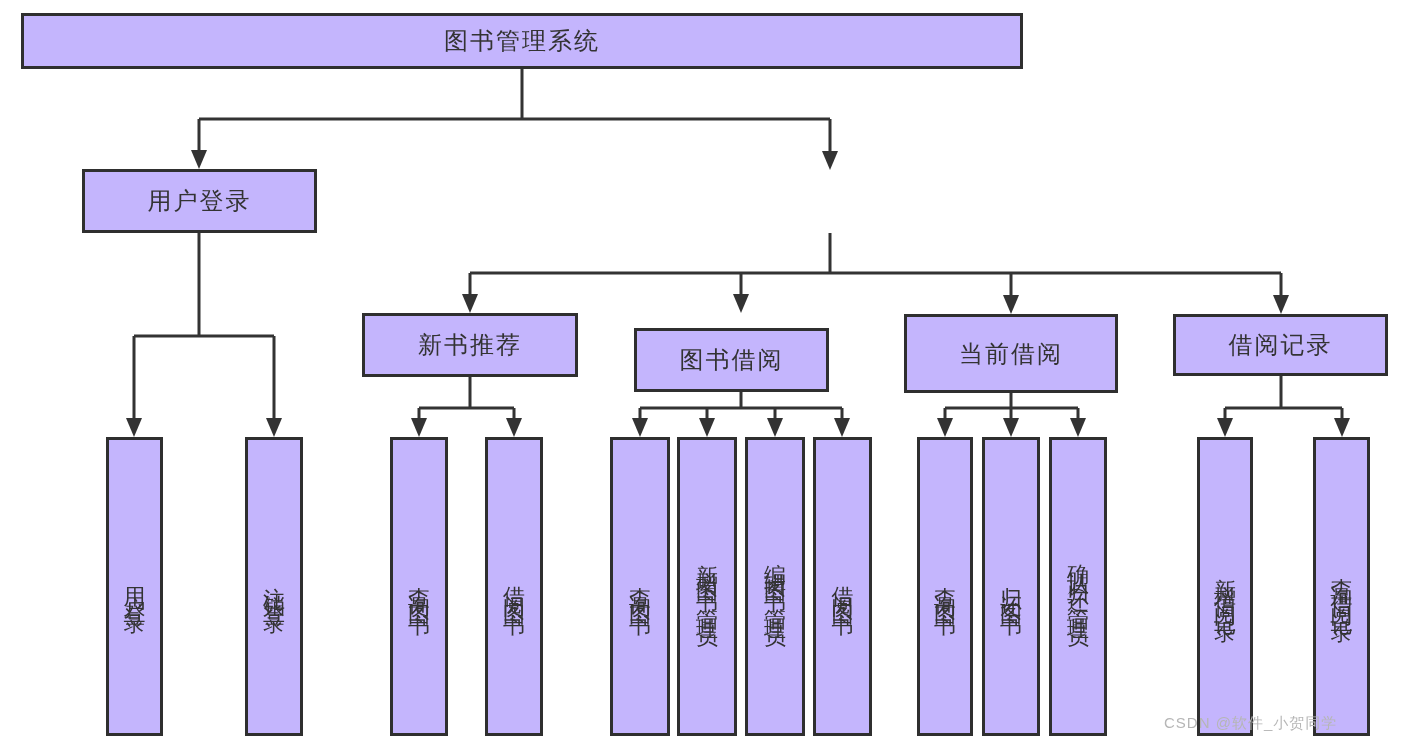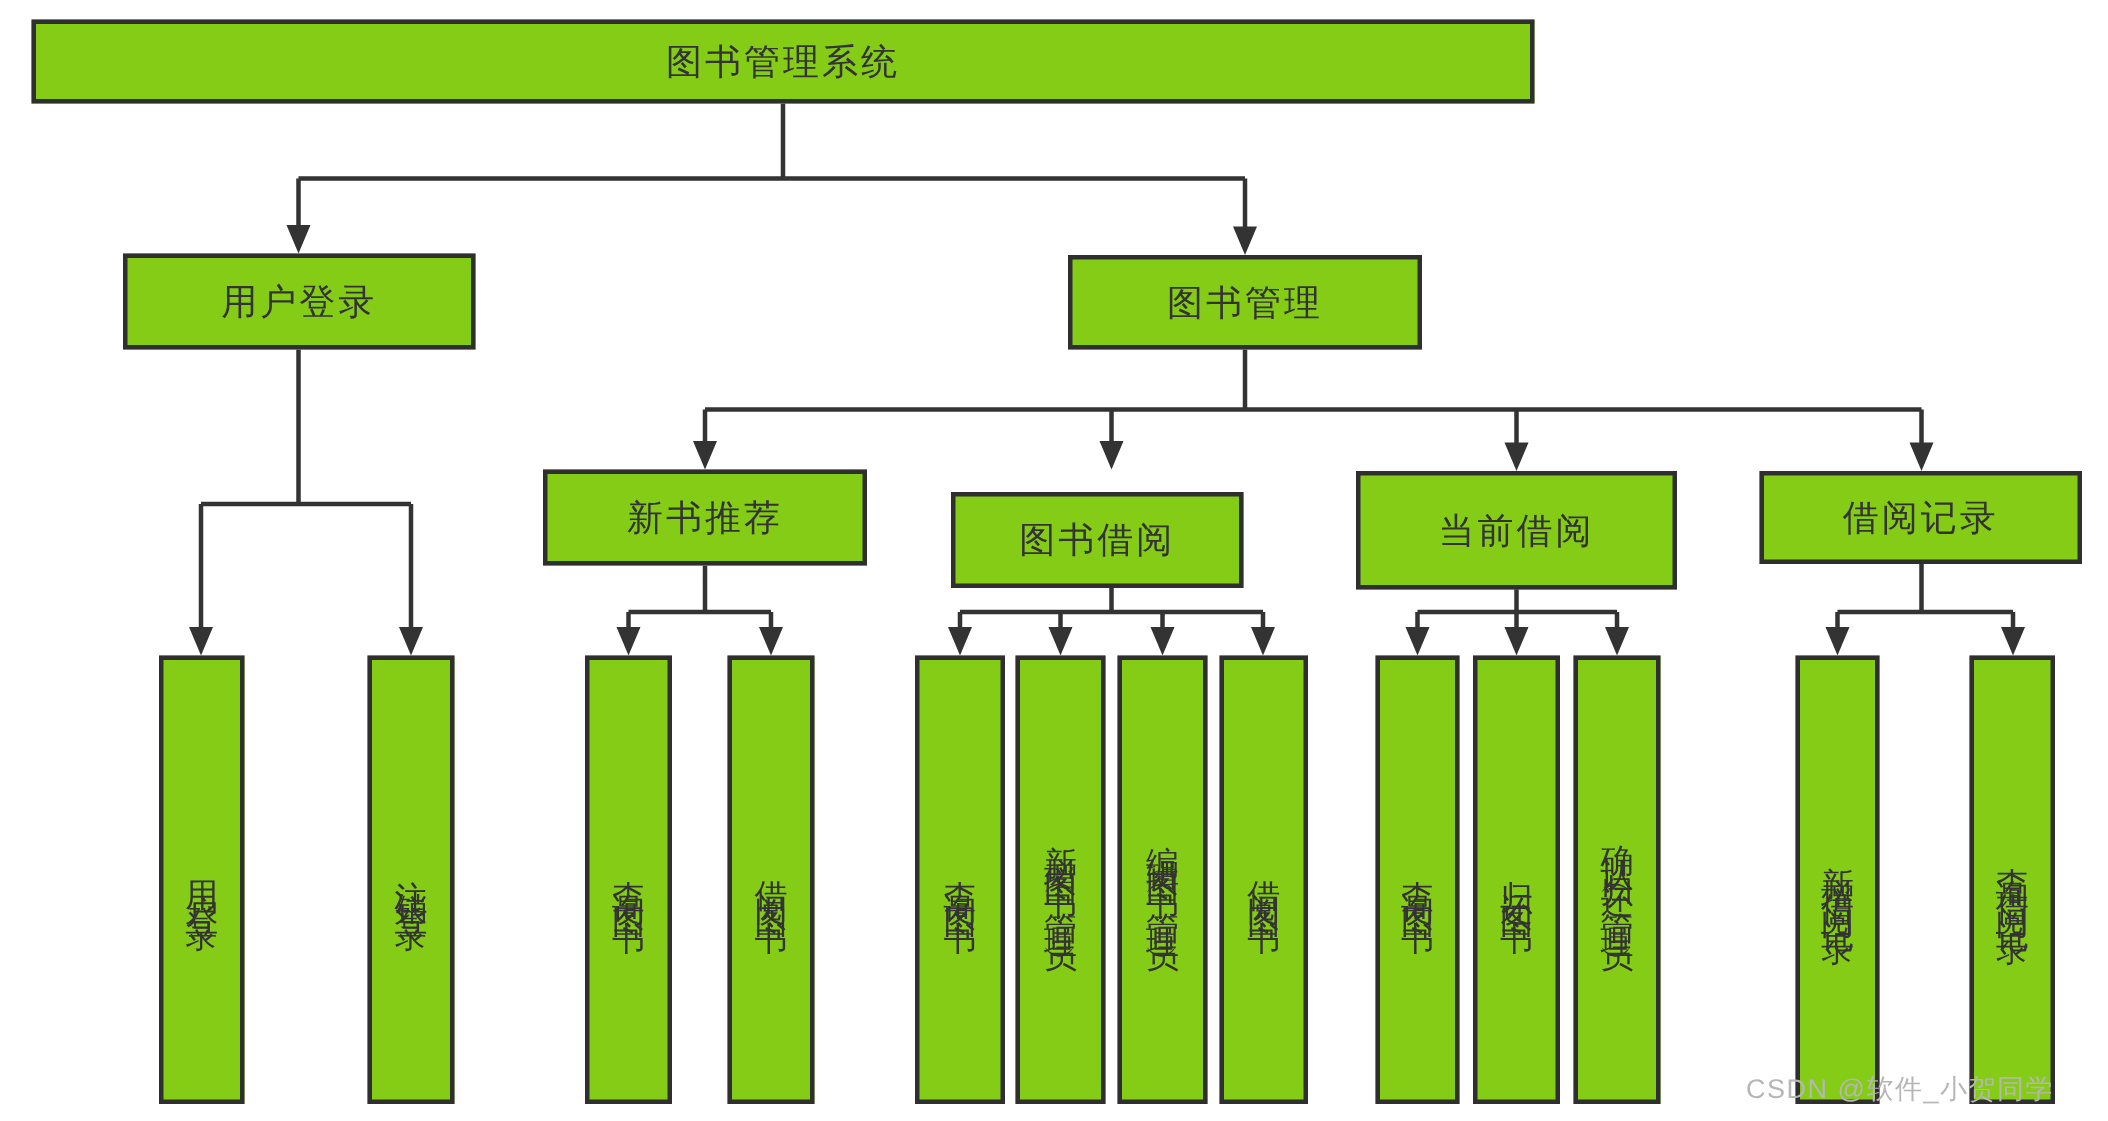--- a/index.html
+++ b/index.html
@@ -8,41 +8,41 @@
     width:1405px;height:747px;
     background:#ffffff;
     font-family:"Liberation Sans", sans-serif;
     overflow:hidden;
   }
   #wires{position:absolute;left:0;top:0;width:1405px;height:747px;}
   .node{
     position:absolute;
     box-sizing:border-box;
     border:3px solid #2f2f2f;
-    background:#84cc16;
+    background:#c4b5fd;
     display:flex;
     align-items:center;
     justify-content:center;
     color:#333333;
   }
   .node--h{font-size:24px;letter-spacing:2px;}
   .node--root{font-size:24px;letter-spacing:2px;}
   .leaf .v-text{
     writing-mode:vertical-rl;
     text-orientation:mixed;
     white-space:nowrap;
     font-size:22px;
     letter-spacing:9px;
     line-height:1;
     color:#333333;
   }
   .watermark{
     position:absolute;
     left:1164px;top:714px;
-    font-size:18px;
+    font-size:15px;
     letter-spacing:1px;
     color:#b6b6b6;
     white-space:nowrap;
   }
 </style>
 </head>
 <body>
 
 <div class="canvas">
 
@@ -85,23 +85,20 @@
       <polygon points="1334,418 1350,418 1342,437"></polygon>
     </g>
   </svg>
 
   <div class="node node--root" style="left:21px;top:13px;width:1002px;height:56px;">
     <span>图书管理系统</span>
   </div>
 
   <div class="node node--h" style="left:82px;top:169px;width:235px;height:64px;">
     <span>用户登录</span>
-  </div>
-  <div class="node node--h" style="left:712px;top:170px;width:236px;height:63px;">
-    <span>图书管理</span>
   </div>
 
   <div class="node node--h" style="left:362px;top:313px;width:216px;height:64px;align-items:center;">
     <span>新书推荐</span>
   </div>
   <div class="node node--h" style="left:634px;top:328px;width:195px;height:64px;text-align:right;">
     <span>图书借阅</span>
   </div>
   <div class="node node--h" style="left:904px;top:314px;width:214px;height:79px;">
     <span>当前借阅</span>

